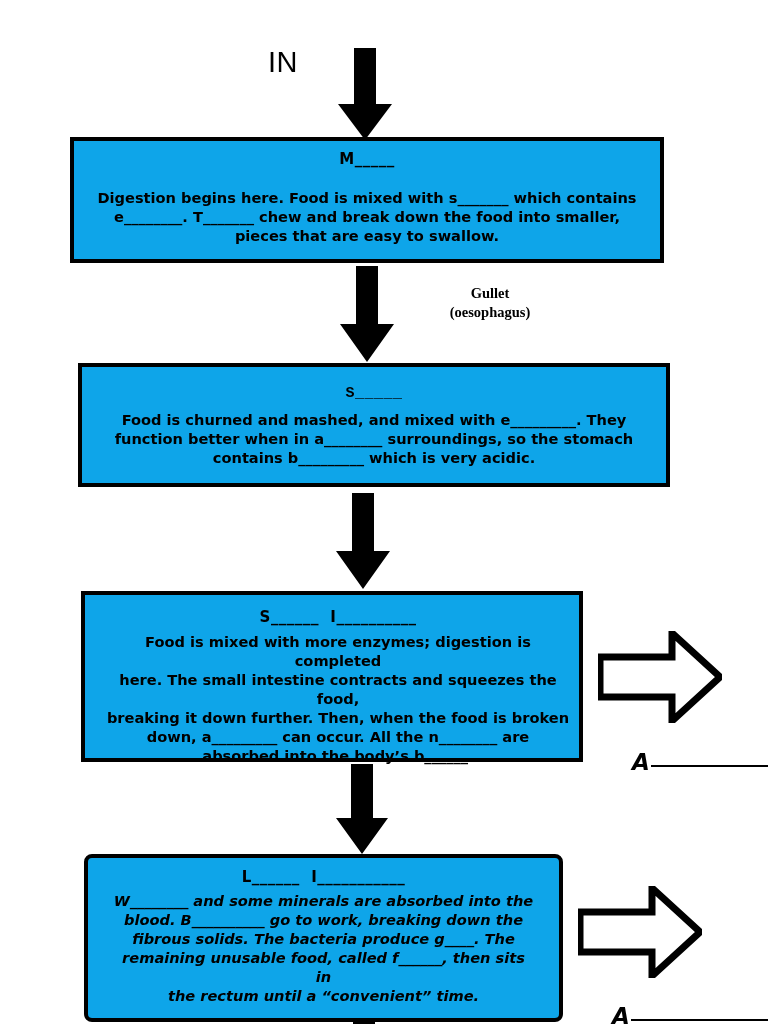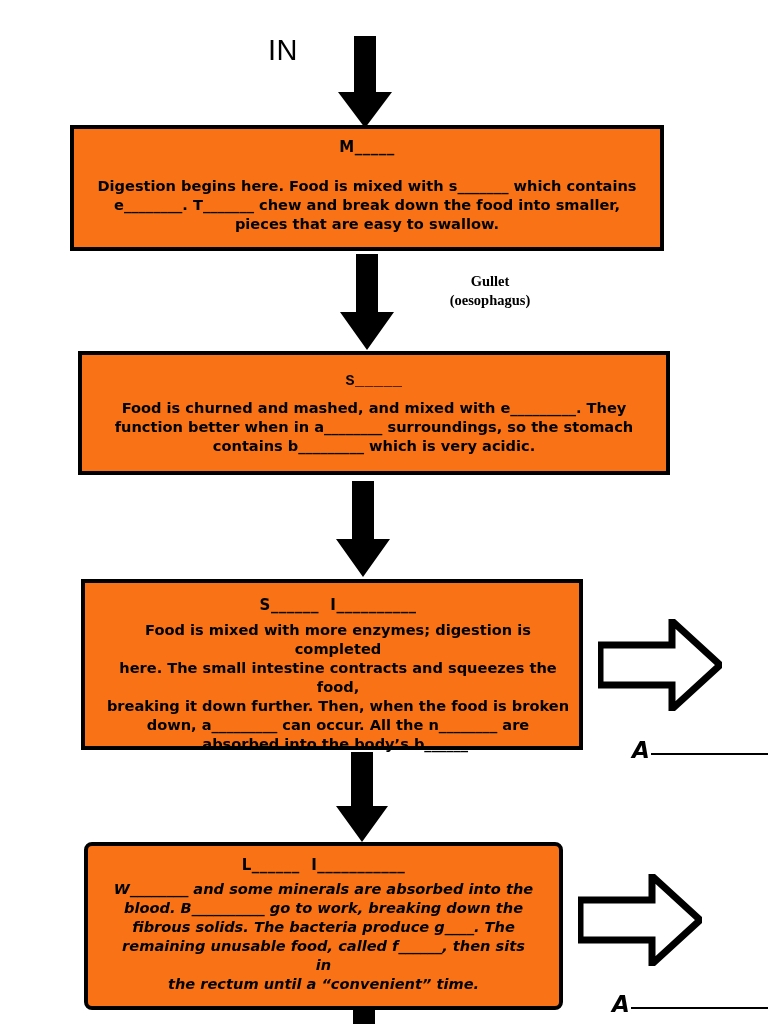--- a/index.html
+++ b/index.html
@@ -12,21 +12,21 @@
     width: 768px;
     height: 1024px;
     position: relative;
     overflow: hidden;
     font-family: "DejaVu Sans", sans-serif;
     color: #000000;
   }
 
   .stage {
     position: absolute;
-    left: 0; top: 4px;
+    left: 0; top: 16px;
     width: 768px;
     height: 756px;
   }
 
   
   .in-label {
     position: absolute;
     left: 268px;
     top: 32px;
     font-family: "Liberation Sans", sans-serif;
@@ -34,21 +34,21 @@
     font-weight: 400;
     letter-spacing: 0.5px;
     line-height: 1;
     color: #000;
   }
 
   
   .proc-box {
     position: absolute;
     box-sizing: border-box;
-    background: #f97316;
+    background: #0ea5e9;
     border: 4px solid #000000;
     text-align: center;
     padding: 0;
   }
   .box-title {
     font-family: "DejaVu Sans", sans-serif;
     font-weight: bold;
     font-size: 15px;
     letter-spacing: 0.5px;
     white-space: pre;

